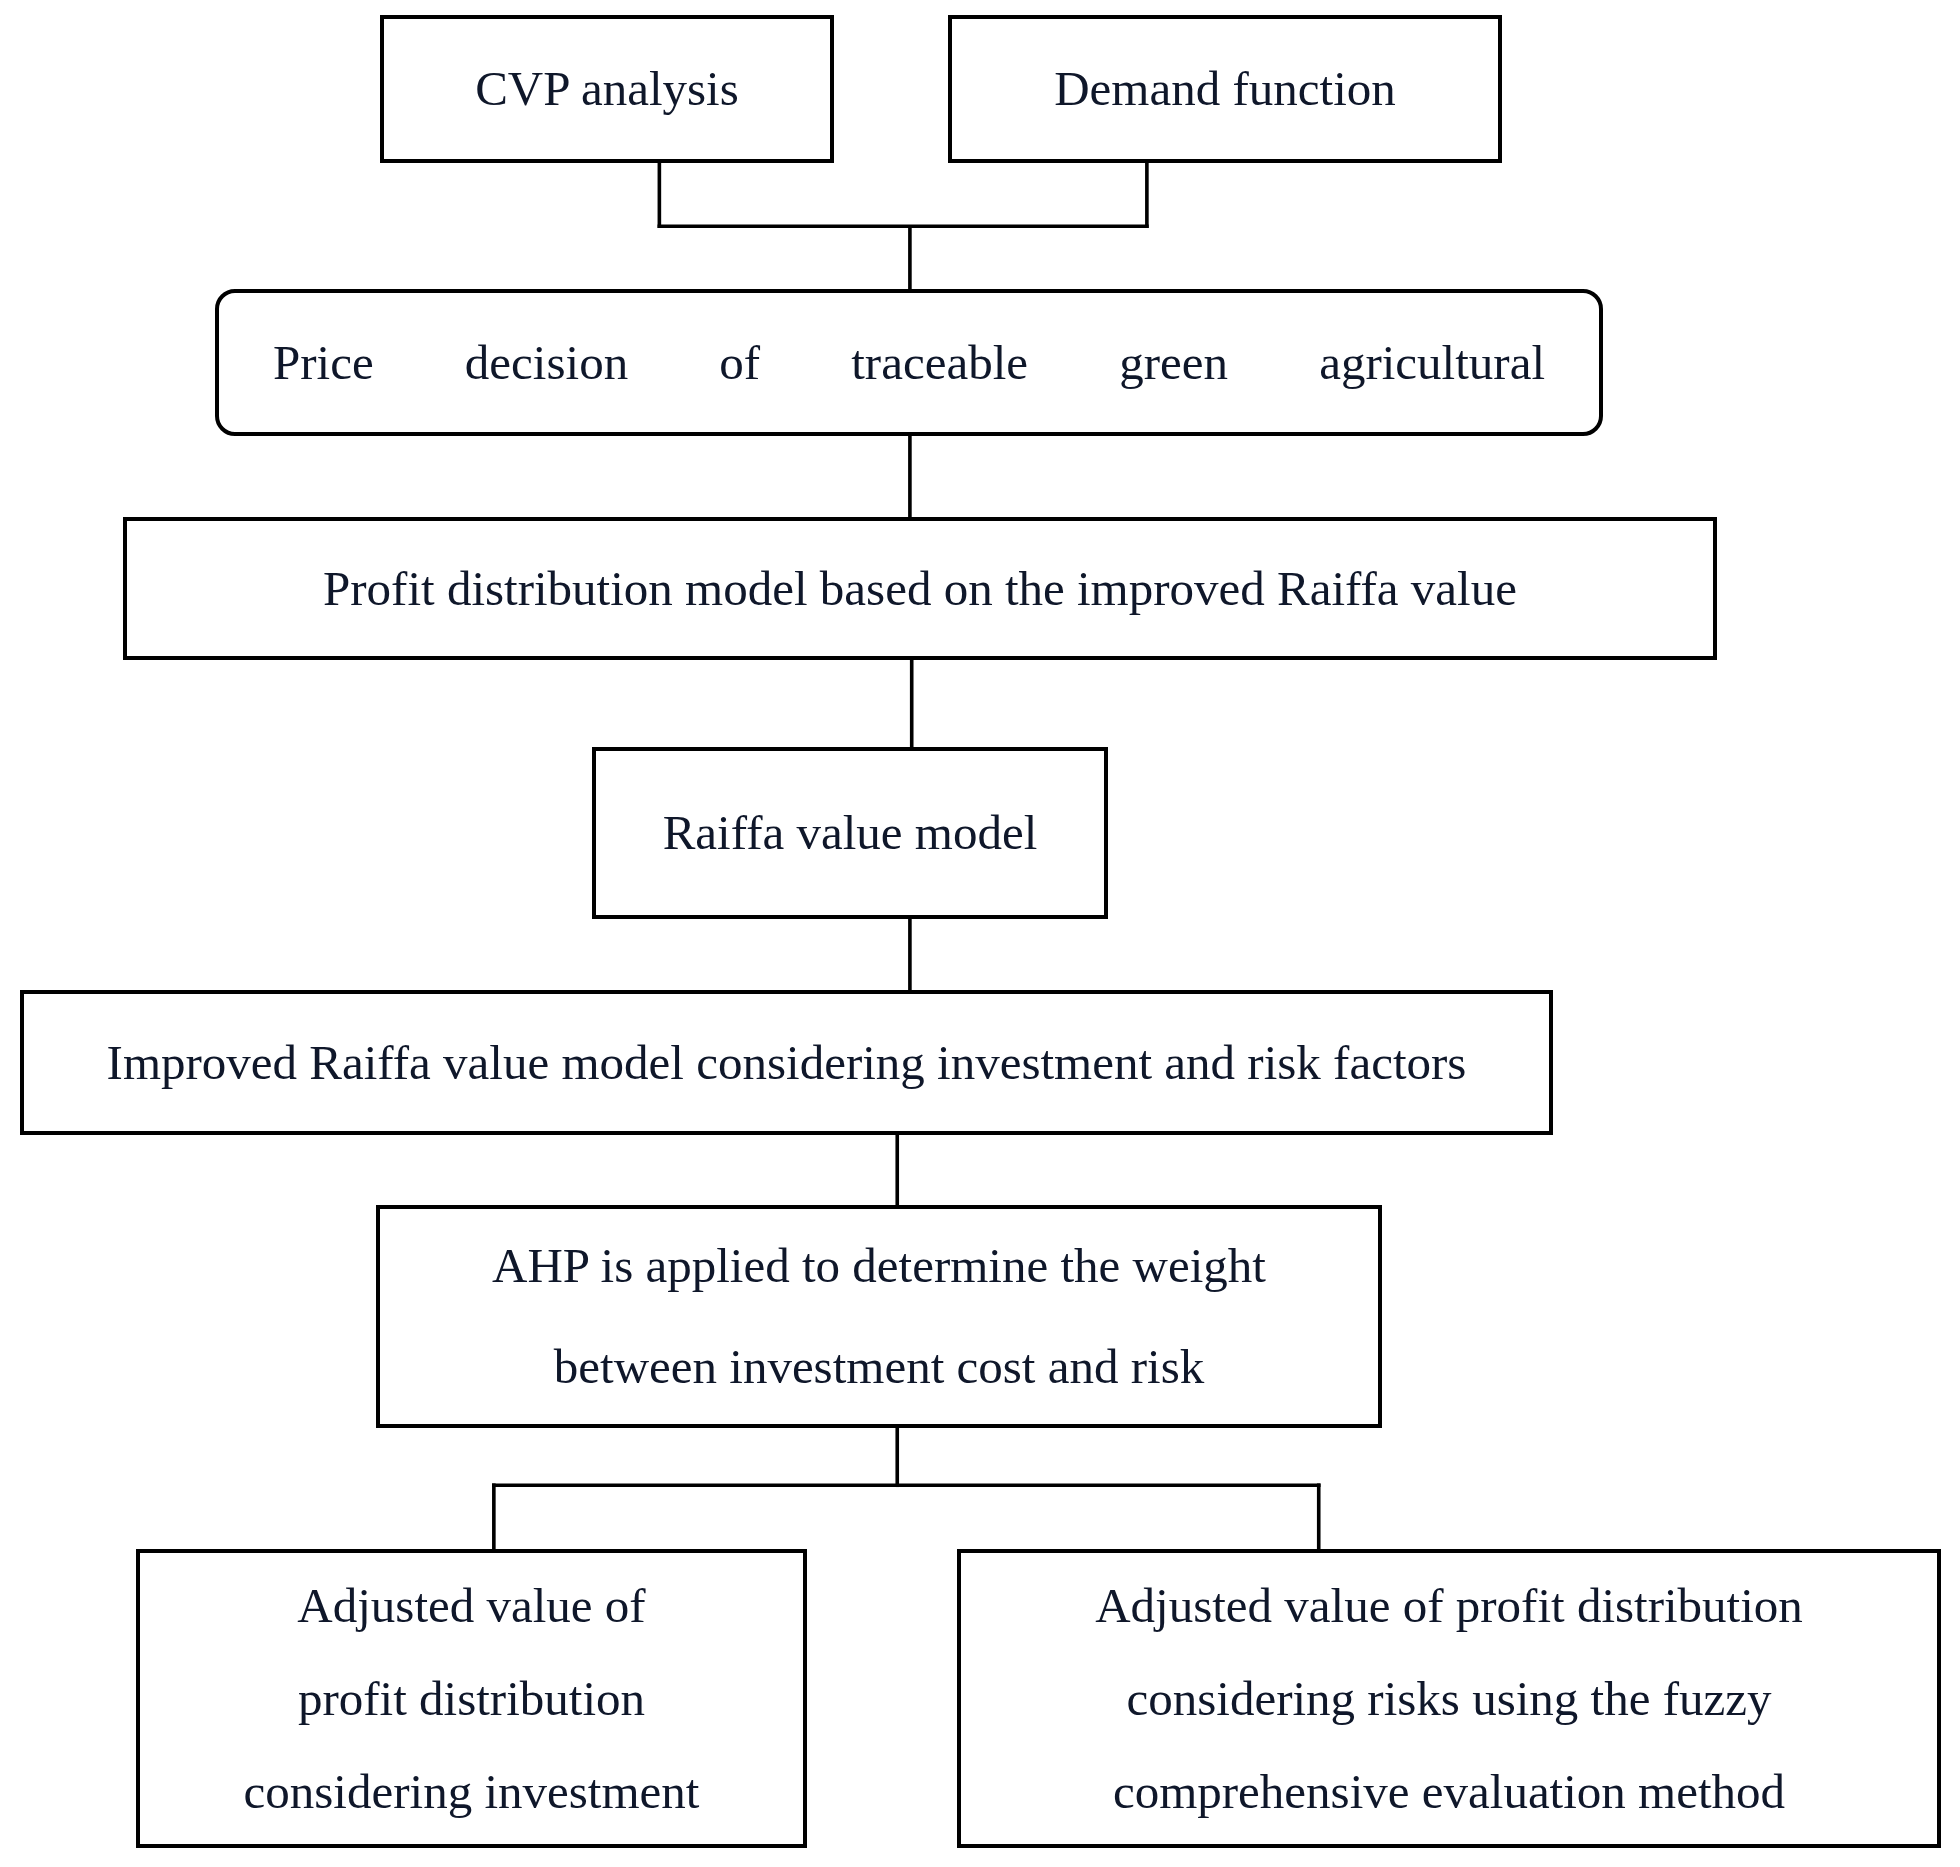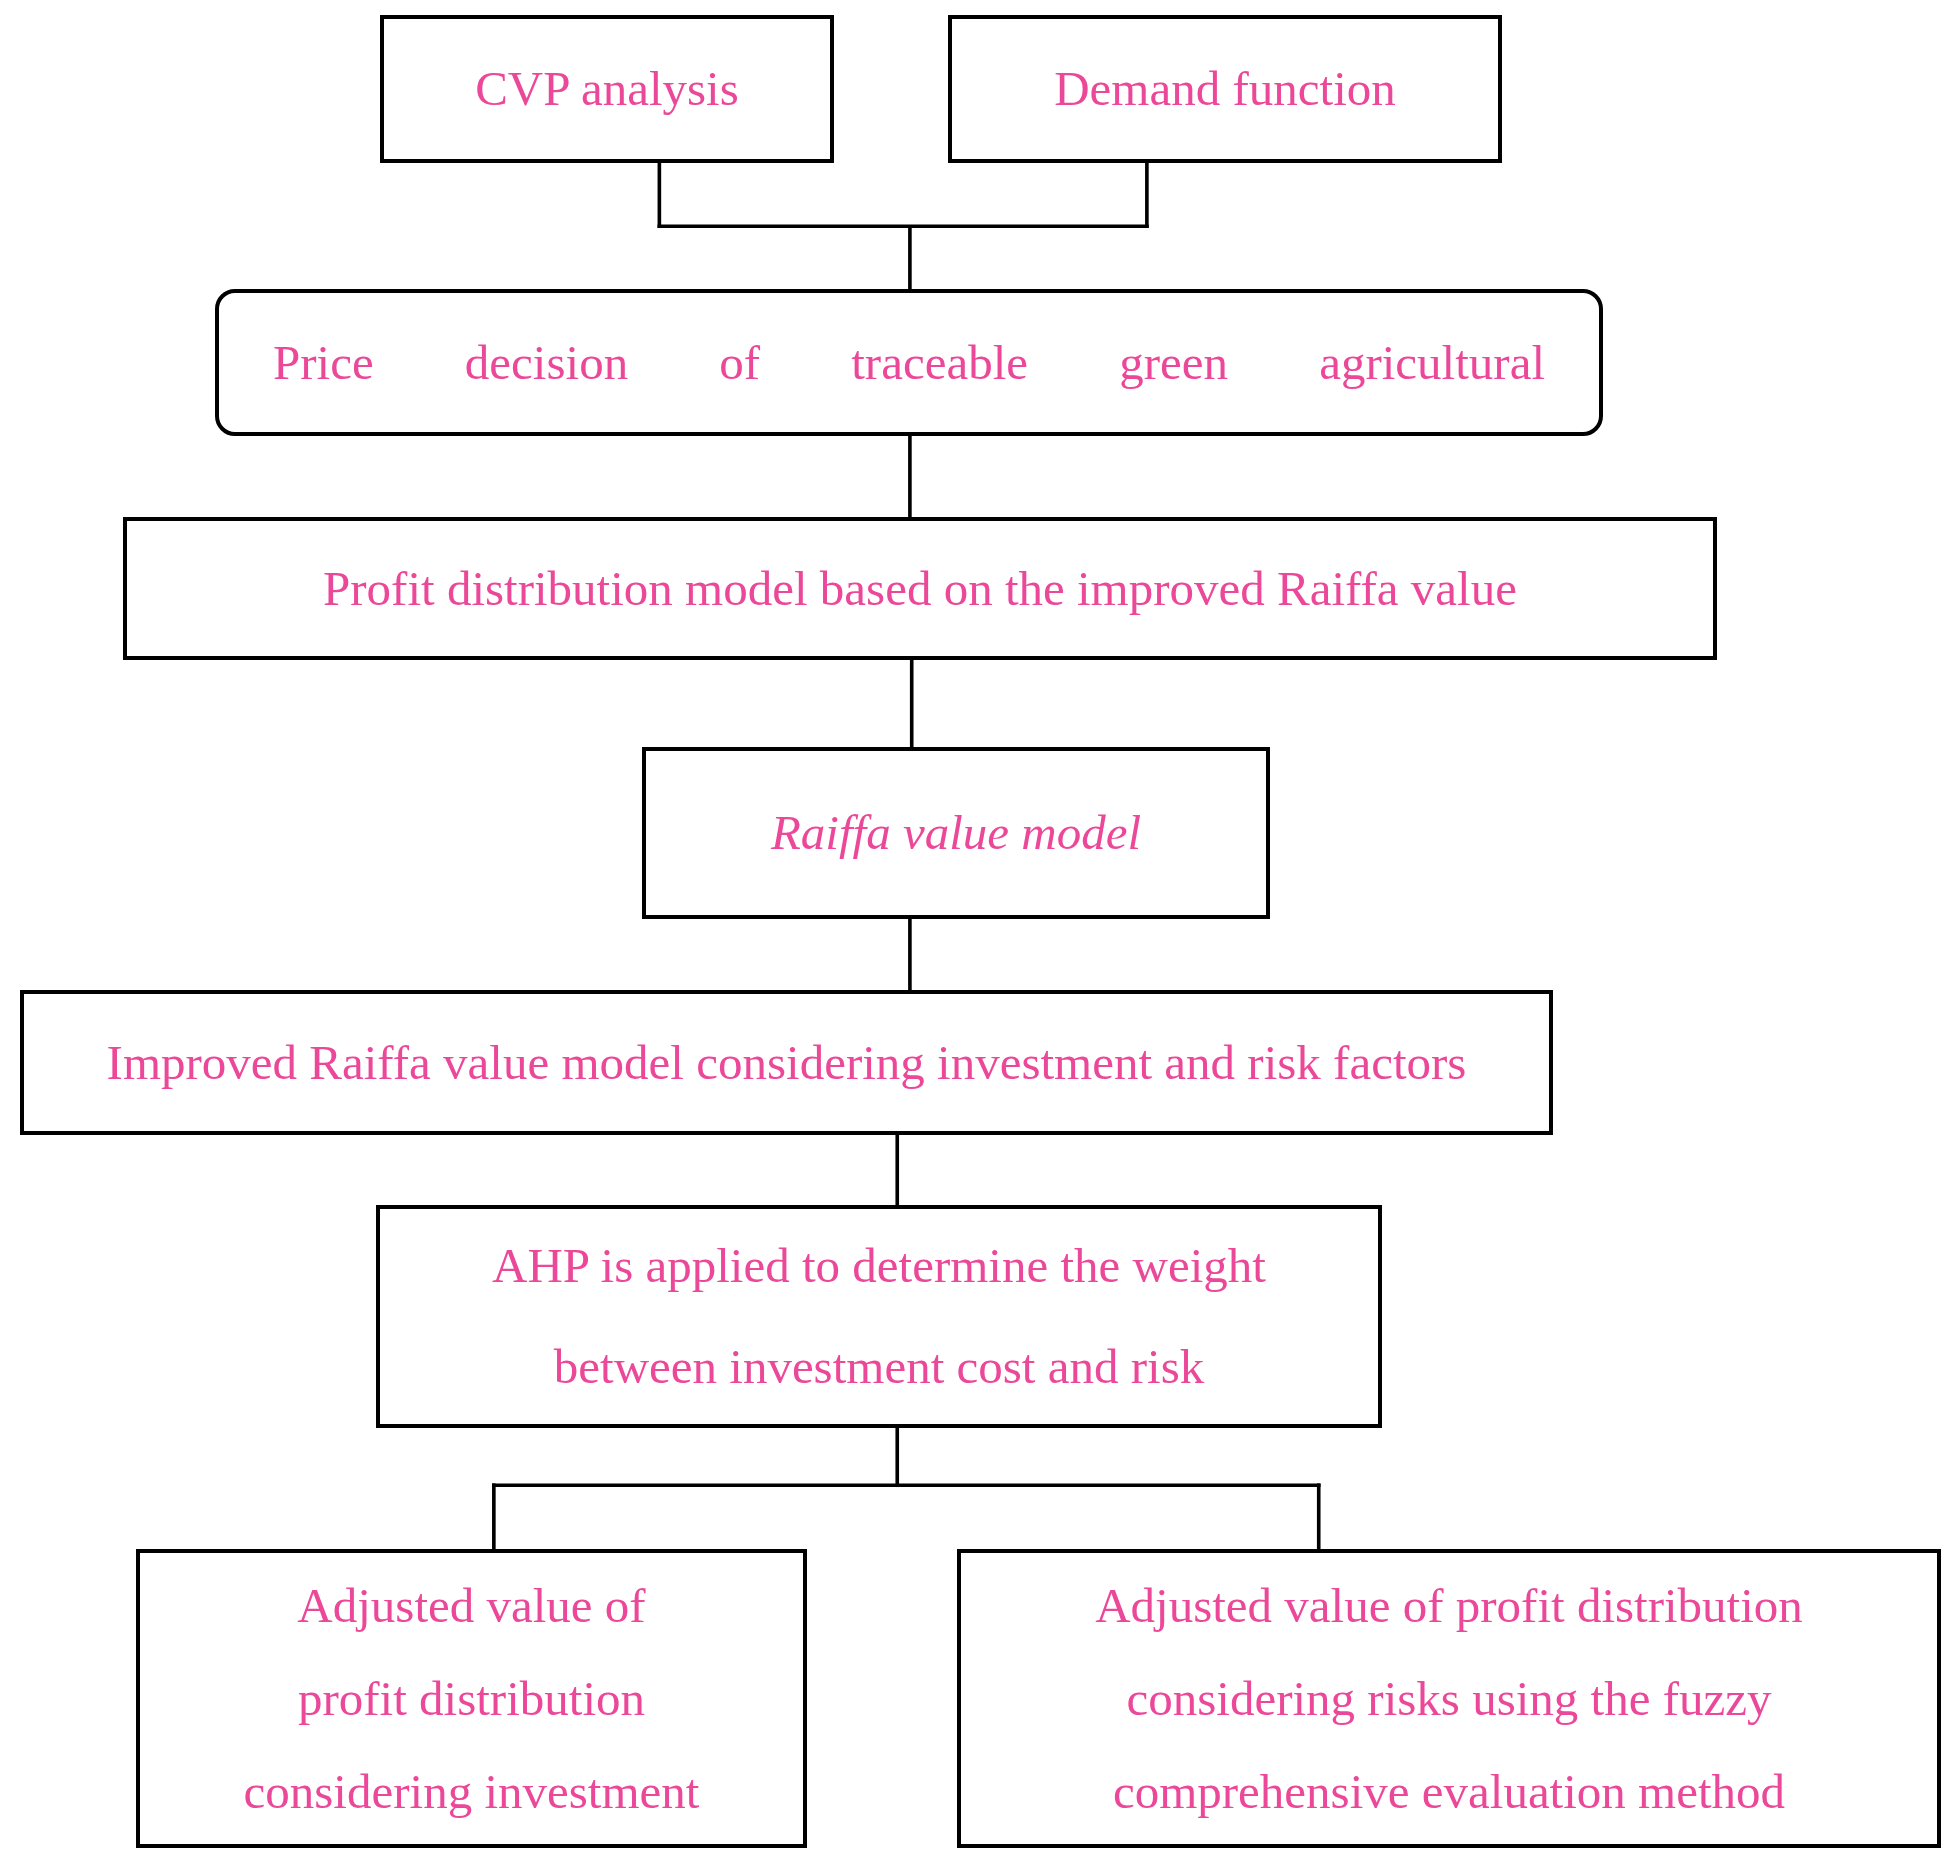--- a/index.html
+++ b/index.html
@@ -6,21 +6,21 @@
     margin: 0;
     padding: 0;
     background: #ffffff;
   }
   .canvas {
     position: relative;
     width: 1960px;
     height: 1867px;
     background: #ffffff;
     font-family: "Liberation Serif", "DejaVu Serif", serif;
-    color: #ec4899;
+    color: #0f172a;
   }
   .wires {
     position: absolute;
     left: 0;
     top: 0;
     width: 1960px;
     height: 1867px;
   }
   .wires line {
     stroke: #000000;
@@ -56,21 +56,21 @@
   }
   .node.multiline-bottom .label {
     line-height: 1.9;
   }
 
   
   #box-cvp        { left: 380px;  top: 14.5px;   width: 454px;  height: 148px; }
   #box-demand     { left: 948px; top: 14.5px;   width: 554px;  height: 148px; }
   #box-price      { left: 215px;  top: 289px;  width: 1388px; height: 147px; border-radius: 20px; }
   #box-profit     { left: 123px;  top: 517px;  width: 1594px; height: 143px; }
-  #box-raiffa     { left: 642px;  top: 747px;  width: 628px;  height: 172px; font-style: italic; }
+  #box-raiffa     { left: 592px;  top: 747px;  width: 516px;  height: 172px; }
   #box-improved   { left: 20px;   top: 990px; width: 1533px; height: 145px; }
   #box-ahp        { left: 376px;  top: 1205px; width: 1006px; height: 223px; }
   #box-adj-inv    { left: 136px;  top: 1549px; width: 671px;  height: 299px; }
   #box-adj-risk   { left: 957px; top: 1549px; width: 984px; height: 299px; justify-content: center; }
 </style>
 </head>
 <body>
 
 <div class="canvas">
 

